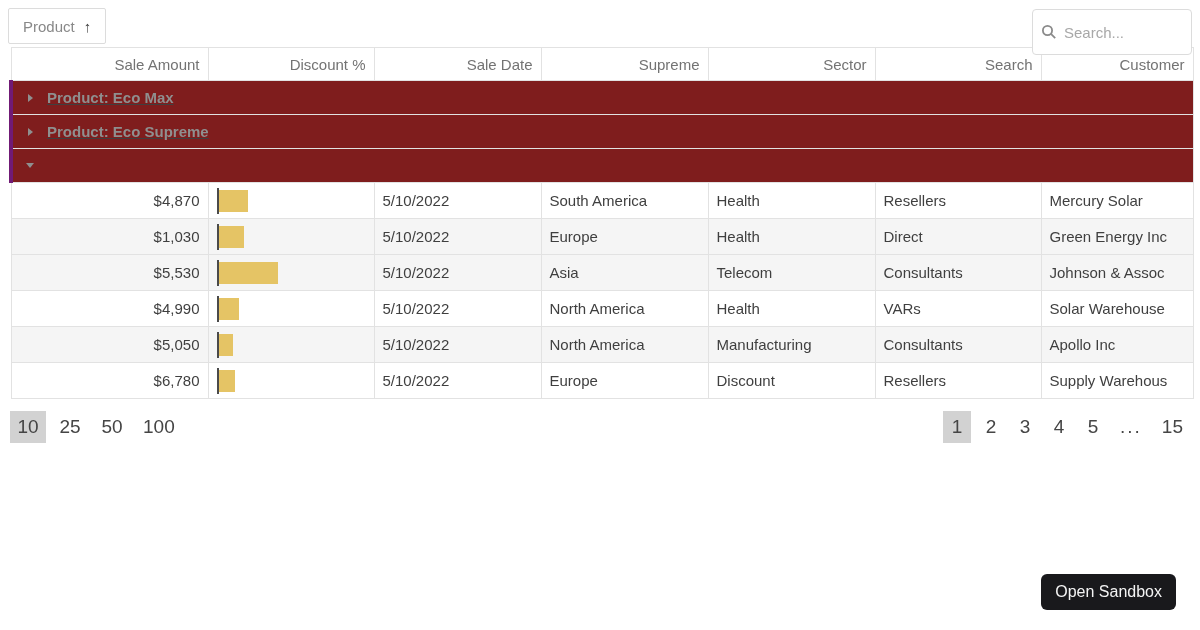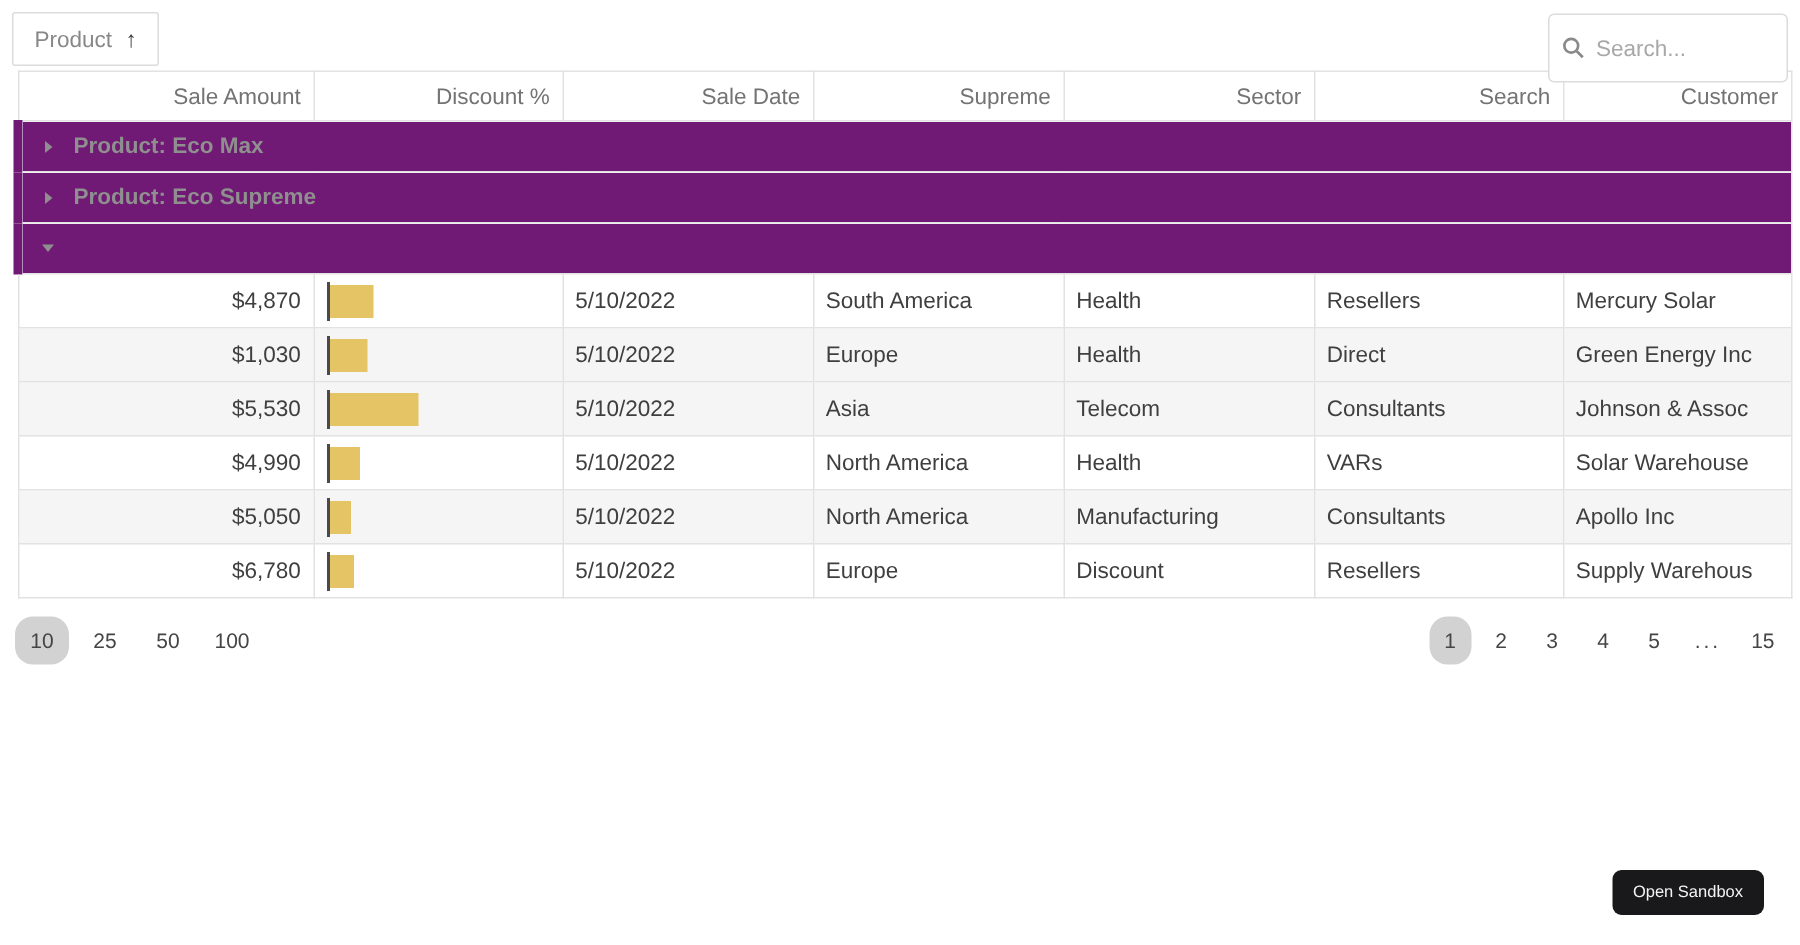--- a/index.html
+++ b/index.html
@@ -17,48 +17,48 @@
   .search-box input { border:none; outline:none; width:100%; font-size:15px;
     font-family:"Liberation Sans", sans-serif; color:#555; background:transparent; }
   .search-box input::placeholder { color:#a8a8a8; }
 
   table.grid { border-collapse:collapse; table-layout:fixed; width:1182px; margin-left:9px; }
   table.grid th, table.grid td { border:1px solid #e2e2e2; font-weight:normal;
     overflow:hidden; white-space:nowrap; }
   table.grid th { height:33px; font-size:15px; color:#737373; text-align:right;
     padding:0 8px; background:#fff; cursor:pointer; }
   th.num, td.num { text-align:right; }
-  tr.group-row td { height:34px; background:#701a75; border-left:6px solid #701a75;
-    border-right:1px solid #e2e2e2; cursor:pointer; }
+  tr.group-row td { height:34px; background:#7f1d1d; border-left:4px solid #701a75;
+    border-right:1px solid #e2e2e2; cursor:pointer;text-decoration:underline; }
   .group-inner { display:flex; align-items:center; }
   .gr-arrow-box { width:34px; display:flex; justify-content:center; }
   .tri-right { width:0; height:0; border-left:5px solid #8f8f8f;
     border-top:4px solid transparent; border-bottom:4px solid transparent; }
   .tri-down { width:0; height:0; border-top:5px solid #8f8f8f;
     border-left:4px solid transparent; border-right:4px solid transparent; }
   .group-label { font-size:15px; font-weight:bold; color:#8f8f8f; }
   tr.data-row td { height:36px; font-size:15px; color:#3f3f3f; padding:0 8px; background:#fff; }
   tr.data-row.alt td { background:#f5f5f5; }
   td.bar-cell { padding:0 0 0 11px; }
   .bar-wrap { display:flex; align-items:center; height:100%; }
   .bar-axis { width:2px; height:26px; background:#4a4a4a; flex:0 0 auto; }
   .bar { height:22px; background:#e5c465; }
 
   .pager { display:flex; justify-content:space-between; align-items:center;
     padding:12px 10px 0 10px; }
   .pager-group { display:flex; align-items:center; gap:6px; }
   .pager-item { min-width:28px; height:32px; display:flex; align-items:center;
-    justify-content:center; padding:0 7px; font-size:14px; color:#454545;
-    border-radius:12px; cursor:pointer; }
+    justify-content:center; padding:0 7px; font-size:19px; color:#454545;
+    border-radius:0; cursor:pointer; }
   .pager-item.selected { background:#d2d2d2; }
   .pager-item.ellipsis { cursor:default; letter-spacing:2px; color:#454545; }
   .size-item { min-width:36px; }
 
   .sandbox-btn { position:absolute; right:24px; bottom:20px; background:#19191c;
-    color:#f4f4f4; font-size:11px; font-family:"Liberation Sans", sans-serif;
+    color:#f4f4f4; font-size:16px; font-family:"Liberation Sans", sans-serif;
     border:none; border-radius:6px; padding:9px 14px; cursor:pointer; }
 </style>
 </head>
 <body>
 
 <div class="toolbar">
   <div class="group-chip">
     <span>Product</span>
     <span class="sort-arrow">↑</span>
   </div>

